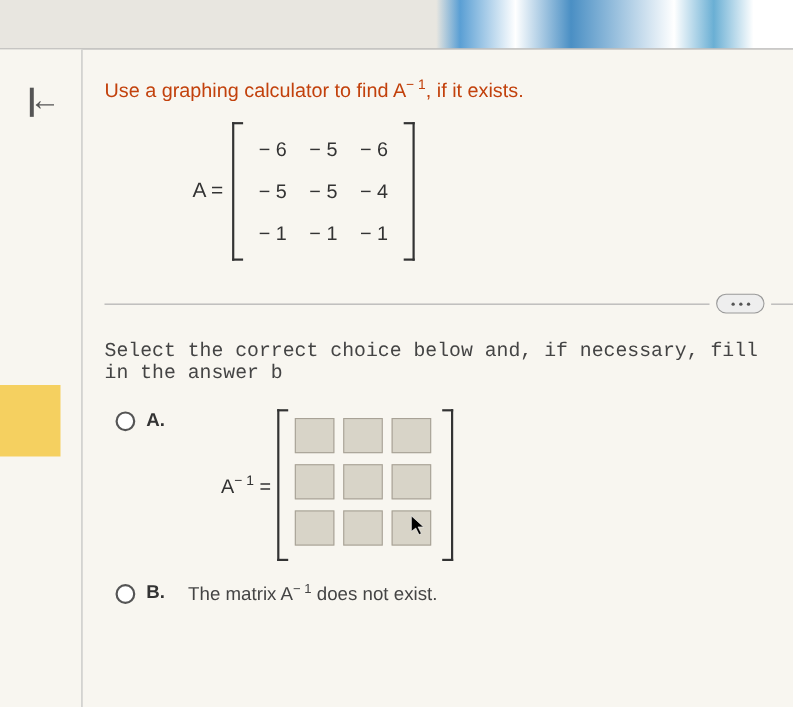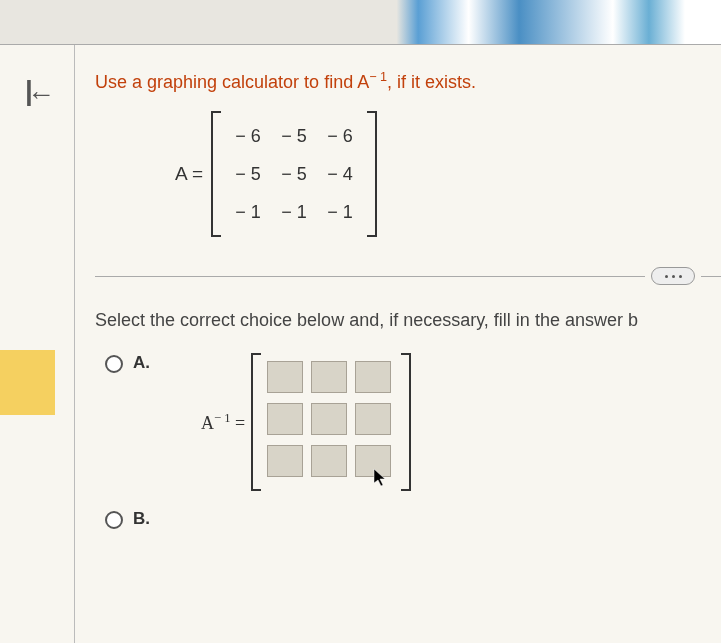--- a/index.html
+++ b/index.html
@@ -113,20 +113,21 @@
       margin: 0 6px;
       gap: 4px;
     }
     .ellipsis-pill span {
       width: 3px; height: 3px; background: #555; border-radius: 50%;
     }
     .instruction-text {
       font-size: 18px;
       color: #444;
       margin-bottom: 22px;
+      font-family: Liberation Mono, monospace;
     }
     .choice-row {
       display: flex;
       align-items: flex-start;
       margin-bottom: 18px;
       margin-left: 10px;
     }
     .radio {
       width: 18px;
       height: 18px;
@@ -172,21 +173,20 @@
       top: 423px;
       font-size: 20px;
       color: #000;
       pointer-events: none;
     }
     .ainv-label {
       font-size: 18px;
       color: #333;
       white-space: nowrap;
       margin-right: 6px;
-      font-family: Liberation Serif, serif;
     }
   </style>
 </head>
 <body>
 
 <div class="top-bar"></div>
 
 <div class="main-container">
   <div class="left-col">
     <div class="back-icon">|←</div>
@@ -251,20 +251,23 @@
             <div class="input-cell"></div>
           </div>
           <div class="bracket-right"></div>
         </div>
       </div>
     </div>
 
     <div class="choice-row" style="align-items:center">
       <div class="radio"></div>
       <div class="choice-label">B.</div>
+      <div class="choice-text">
+        <span>The matrix A</span><sup>− 1</sup><span> does not exist.</span>
+      </div>
     </div>
 
     <div class="cursor">
       <svg width="16" height="20" viewBox="0 0 16 20">
         <path d="M1 1 L1 15 L5 12 L8 18 L10 17 L7 11 L12 11 Z" fill="#000" stroke="#fff" stroke-width="0.5"></path>
       </svg>
     </div>
 
   </div>
 </div>

